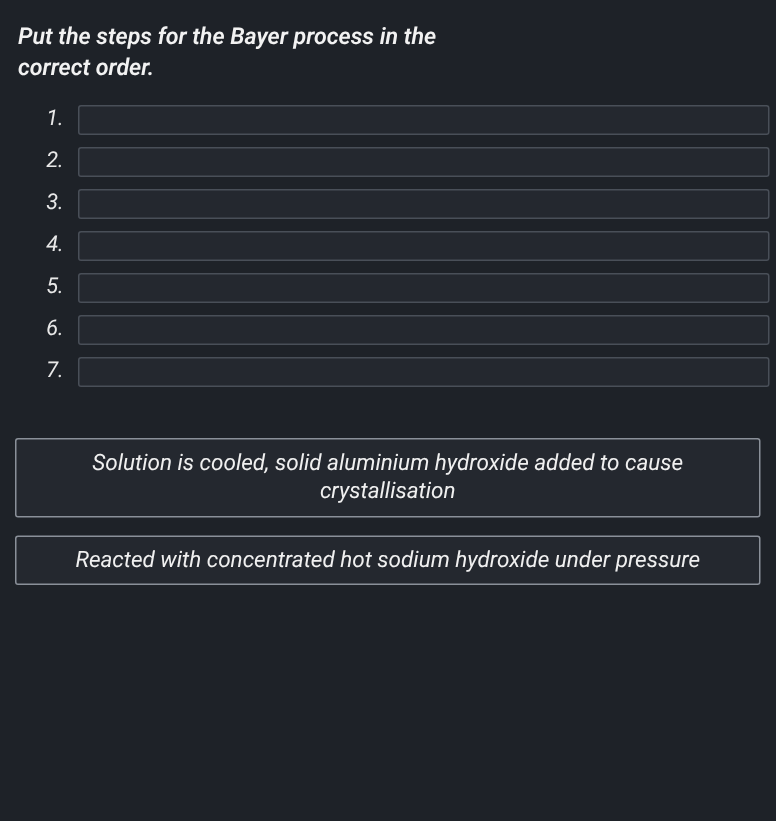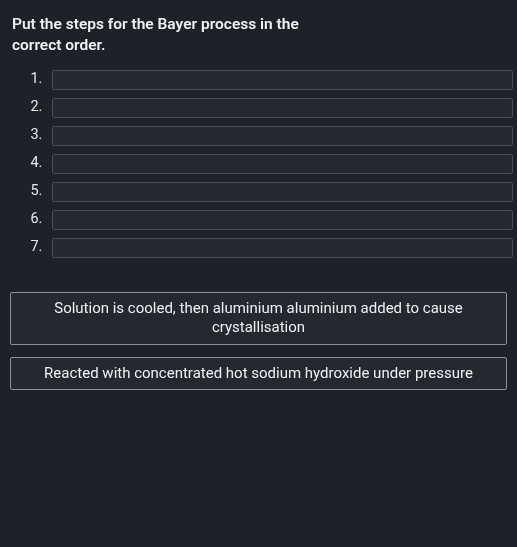--- a/index.html
+++ b/index.html
@@ -1,15 +1,15 @@
 <!DOCTYPE html>
 <html><head>
 <meta charset="utf-8">
 <style>
-  * { box-sizing: border-box; margin: 0; padding: 0; }
+  * { box-sizing: border-box; margin: 0; padding: 0; font-style: italic; }
   html, body {
     background: #1e2228;
     color: #e8e8e8;
     font-family: -apple-system, BlinkMacSystemFont, "Segoe UI", Roboto, "Helvetica Neue", Arial, sans-serif;
     font-size: 15px;
     width: 517px;
     height: 547px;
     overflow: hidden;
   }
   .wrap {
@@ -102,21 +102,21 @@
         <span class="slot"></span>
       </li>
       <li>
         <span class="slot"></span>
       </li>
     </ol>
   </div>
 
   <div class="options-area">
     <div class="option">
-      <span>Solution is cooled, then aluminium aluminium added to cause crystallisation</span>
+      <span>Solution is cooled, solid aluminium hydroxide added to cause crystallisation</span>
     </div>
     <div class="option">
       <span>Reacted with concentrated hot sodium hydroxide under pressure</span>
     </div>
 
   </div>
 
 </div>
 
 </body></html>

